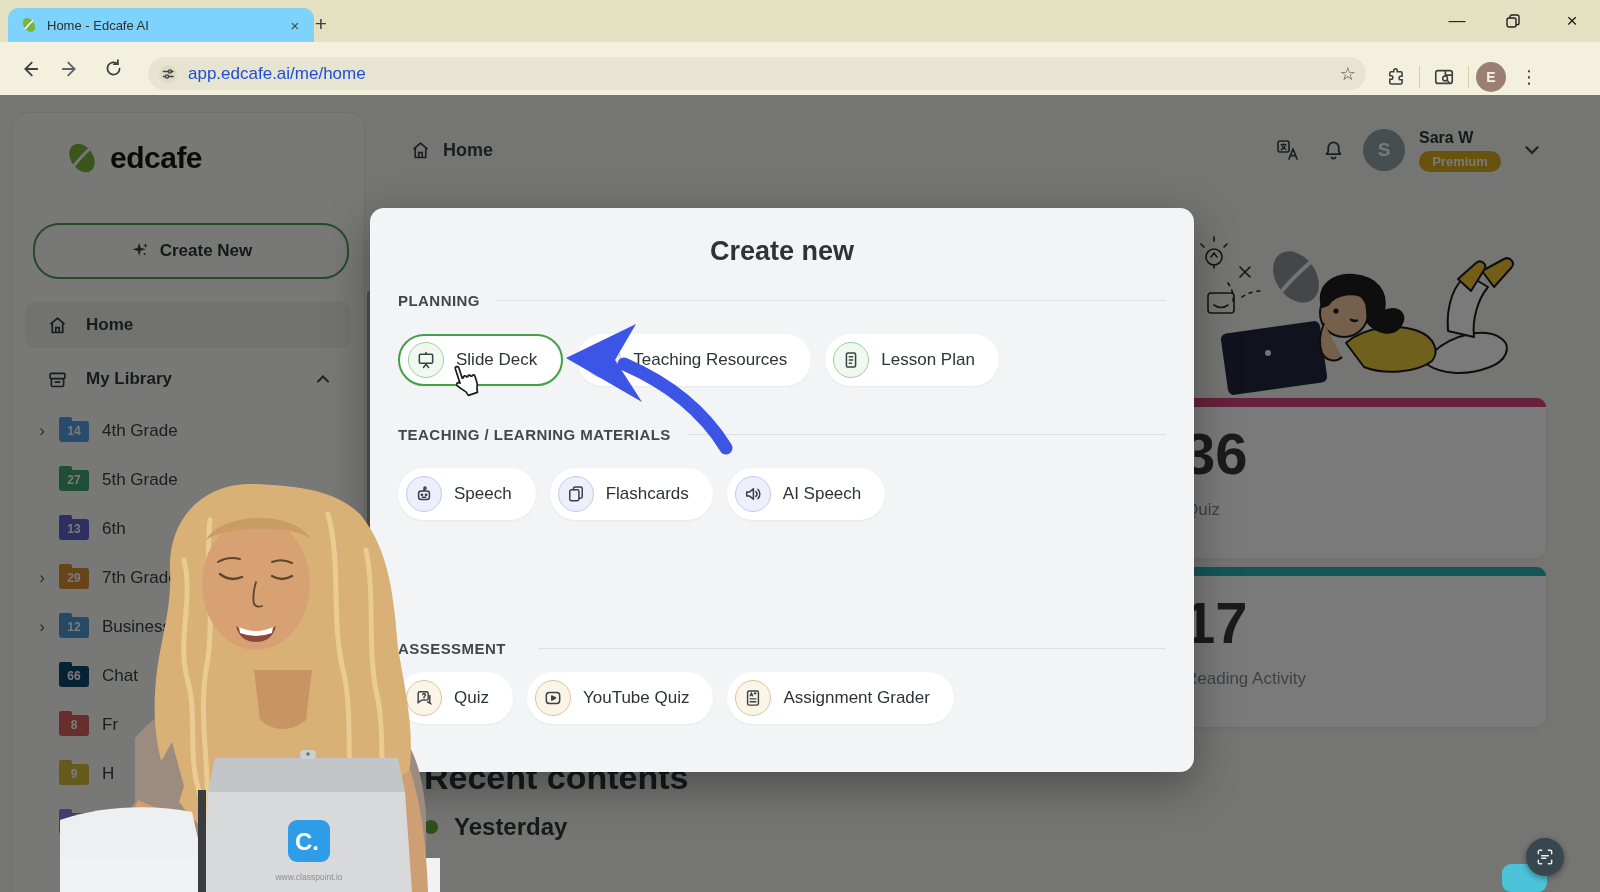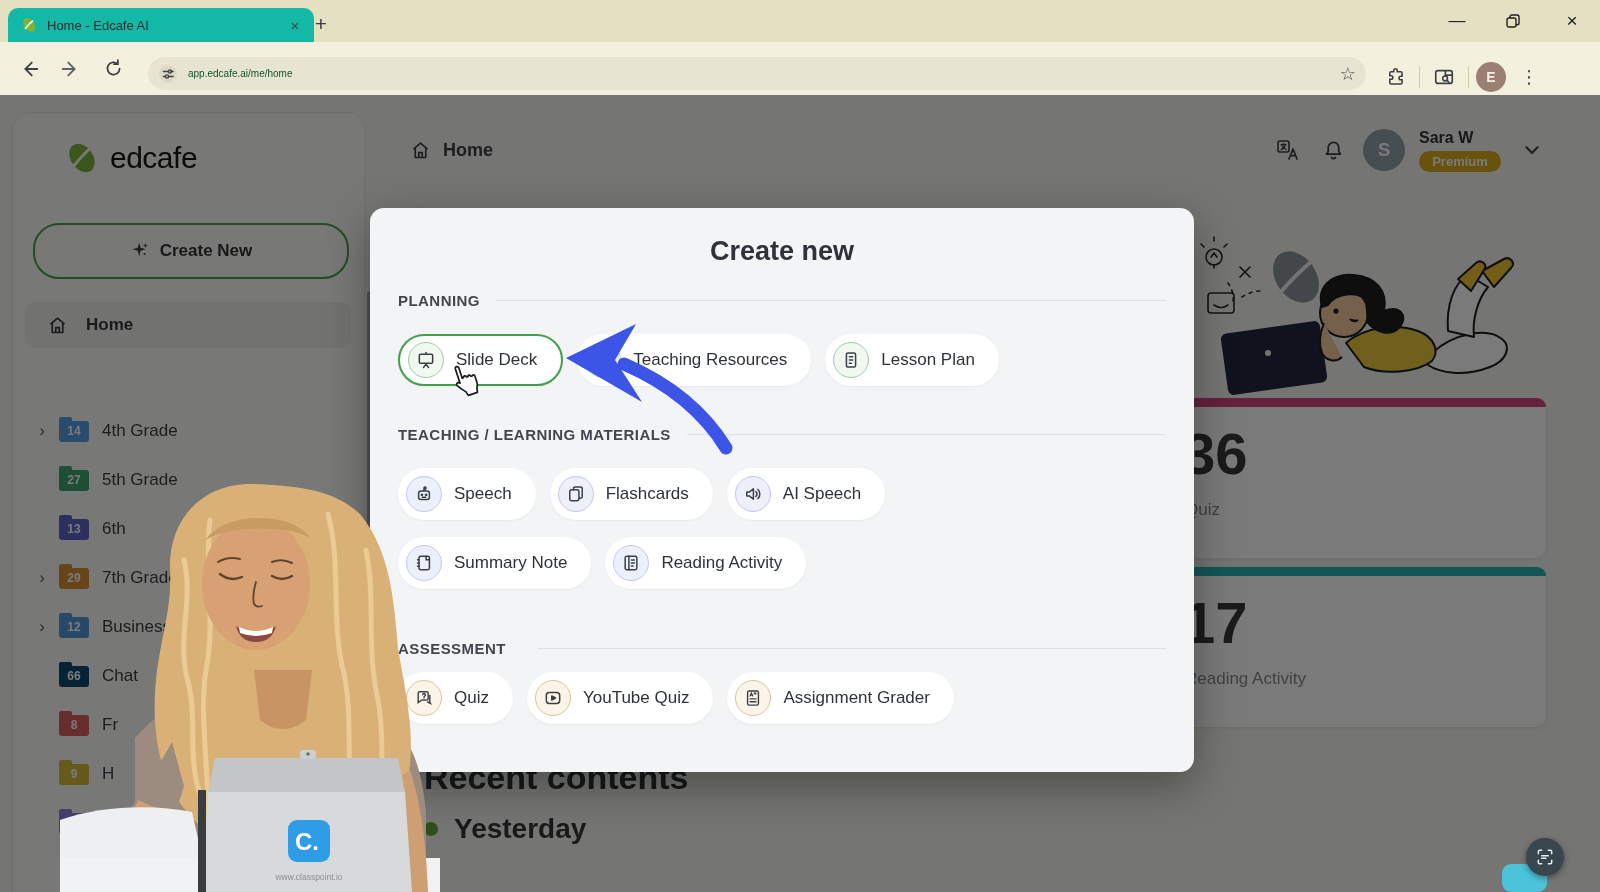--- a/index.html
+++ b/index.html
@@ -3,47 +3,47 @@
 <meta charset="utf-8">
 <style>
   html,body{margin:0;padding:0;background:#222;}
   .stage{position:relative;width:1600px;height:892px;overflow:hidden;background:#ffffff;
          font-family:"Liberation Sans",sans-serif;-webkit-font-smoothing:antialiased;color:#202124;}
   .abs{position:absolute;}
   svg{display:block;}
 
   
   .tabstrip{left:0;top:0;width:1600px;height:42px;background:#e4e1c3;}
-  .tab{left:8px;top:8px;width:284px;height:34px;background:#14b8a6;border-radius:10px 10px 0 0;
+  .tab{left:8px;top:8px;width:284px;height:34px;background:#7dd3fc;border-radius:10px 10px 0 0;
        display:flex;align-items:center;padding:0 10px 0 12px;gap:9px;}
   .tab-title{font-size:13px;color:#2d2f31;flex:1;white-space:nowrap;overflow:hidden;}
   .tab-close{font-size:15px;color:#444;width:18px;text-align:center;cursor:default;}
   .newtab{left:306px;top:9px;width:30px;height:30px;font-size:21px;color:#3c4043;display:flex;align-items:center;justify-content:center;}
   .wctl{top:0;height:42px;width:46px;display:flex;align-items:center;justify-content:center;color:#202124;}
   .wmin{left:1434px;font-size:17px;}
   .wres{left:1490px;}
   .wclose{left:1549px;font-size:19px;}
   .toolbar{left:0;top:42px;width:1600px;height:53px;background:#f3f1de;display:flex;align-items:center;}
   .navbtn{width:34px;height:34px;display:flex;align-items:center;justify-content:center;}
   .urlpill{position:absolute;left:148px;top:57px;width:1198px;height:33px;border-radius:17px;background:#e7e5d1;
            display:flex;align-items:center;padding:0 10px 0 10px;gap:10px;}
-  .urltext{font-size:10px;color:#14532d;flex:1;}
+  .urltext{font-size:17px;color:#1d4ed8;flex:1;}
   .star{font-size:18px;color:#494b4d;}
   .tooldivider{width:1px;height:22px;background:#d3cfa5;margin:0 7px;}
   .avatarE{width:30px;height:30px;border-radius:50%;background:#9c7f73;color:#f4efe8;font-size:14px;font-weight:700;
            display:flex;align-items:center;justify-content:center;}
   .kebab{font-size:18px;color:#3c4043;width:26px;text-align:center;}
 
   
   .app{left:0;top:95px;width:1600px;height:797px;background:#f4f5f1;}
   .dim{left:0;top:95px;width:1600px;height:797px;background:rgba(0,0,0,0.52);z-index:10;}
 
   .sidebar{left:12px;top:17px;width:351px;height:780px;background:#fbfbf8;border:1px solid #e9e9e3;border-radius:18px 18px 0 0;}
   .logo{left:50px;top:26px;display:flex;align-items:center;gap:9px;}
-  .logotext{font-size:30px;font-weight:400;letter-spacing:-.5px;color:#161616;}
+  .logotext{font-size:30px;font-weight:700;letter-spacing:-.5px;color:#161616;}
   .createnew{left:20px;top:110px;width:312px;height:52px;border-radius:26px;border:2px solid #4e9e55;
              display:flex;align-items:center;justify-content:center;gap:10px;font-size:17px;font-weight:600;color:#2f3437;}
   .navitem{left:12px;width:326px;height:46px;border-radius:10px;display:flex;align-items:center;gap:18px;padding-left:22px;
            font-size:17px;font-weight:600;color:#33383d;box-sizing:border-box;}
   .navitem.active{background:#eeeeea;}
   .mylib-chev{margin-left:auto;margin-right:20px;}
   .folder-row{left:12px;width:326px;height:44px;display:flex;align-items:center;font-size:17px;color:#3a3f45;}
   .fr-chev{width:34px;text-align:center;font-size:17px;color:#5a5f64;}
   .fr-chev.empty{visibility:hidden;}
   .fbadge{position:relative;width:30px;height:21px;border-radius:3px;color:#fff;font-size:12px;font-weight:700;
@@ -61,21 +61,21 @@
   .uname{font-size:16px;font-weight:600;color:#2f3437;line-height:19px;}
   .ubadge{margin-top:4px;width:82px;height:21px;border-radius:11px;background:#dcab1f;color:#fdfcf7;font-size:13px;
           font-weight:600;display:flex;align-items:center;justify-content:center;}
 
   .statcard{left:1020px;width:526px;height:160px;background:#fff;border-radius:12px;box-shadow:0 1px 4px rgba(0,0,0,.08);}
   .statbar{position:absolute;left:0;top:0;width:100%;height:9px;border-radius:12px 12px 0 0;}
   .statval{position:absolute;left:163px;top:22px;font-size:58px;font-weight:700;color:#3a3a3a;}
   .statlabel{position:absolute;left:165px;top:102px;font-size:17px;color:#85898d;}
 
   .recent-h{left:424px;top:663px;font-size:34px;font-weight:700;color:#2f3338;}
-  .yesterday{left:424px;top:718px;display:flex;align-items:center;gap:16px;font-size:28px;font-weight:700;color:#33383c;}
+  .yesterday{left:424px;top:718px;display:flex;align-items:center;gap:16px;font-size:24px;font-weight:700;color:#33383c;}
   .gdot{width:14px;height:14px;border-radius:50%;background:#67a53c;}
 
   
   .modal{left:370px;top:208px;width:824px;height:564px;background:#f2f4f6;border-radius:14px;z-index:20;
          box-shadow:0 14px 44px rgba(0,0,0,.35);}
   .mtitle{position:absolute;top:28px;left:0;width:100%;text-align:center;font-size:27px;font-weight:700;color:#2d3338;}
   .msec{position:absolute;left:28px;right:28px;display:flex;align-items:center;}
   .msec-label{font-size:15px;font-weight:600;color:#41474d;letter-spacing:.03em;white-space:nowrap;}
   .msec-line{flex:1;height:1px;background:#dde1e5;margin-left:16px;}
   .mrow{position:absolute;left:28px;right:28px;display:flex;gap:14px;}
@@ -191,20 +191,31 @@
       </div>
 
       <div class="abs navitem active" style="top:189px;">
         <svg width="21" height="21" viewBox="0 0 24 24">
           <path d="M4 10.5 L12 3.5 L20 10.5 M6 9.5 V20 H18 V9.5" fill="none" stroke="#33383d" stroke-width="1.9" stroke-linejoin="round"></path>
           <path d="M10 20 V14.5 H14 V20" fill="none" stroke="#33383d" stroke-width="1.9"></path>
         </svg>
         <span>Home</span>
       </div>
 
+      <div class="abs navitem" style="top:243px;">
+        <svg width="21" height="21" viewBox="0 0 24 24">
+          <rect x="3.5" y="5" width="17" height="6" rx="1.6" fill="none" stroke="#33383d" stroke-width="1.9"></rect>
+          <path d="M5 11 V18.4 a1.6 1.6 0 0 0 1.6 1.6 H17.4 a1.6 1.6 0 0 0 1.6-1.6 V11" fill="none" stroke="#33383d" stroke-width="1.9"></path>
+          <path d="M9.5 15 h5" stroke="#33383d" stroke-width="1.9" stroke-linecap="round"></path>
+        </svg>
+        <span>My Library</span>
+        <svg class="mylib-chev" width="16" height="16" viewBox="0 0 16 16">
+          <path d="M3 10.5 L8 5.5 L13 10.5" fill="none" stroke="#45494e" stroke-width="2" stroke-linecap="round"></path>
+        </svg>
+      </div>
 
       <div class="abs folder-row" style="top:296px;">
         <span class="fr-chev">›</span>
         <span class="fbadge fc-blue">14</span>
         <span>4th Grade</span>
       </div>
       <div class="abs folder-row" style="top:345px;">
         <span class="fr-chev empty">›</span>
         <span class="fbadge fc-green">27</span>
         <span>5th Grade</span>
@@ -391,42 +402,20 @@
         <span class="plabel">Flashcards</span>
       </div>
       <div class="pill">
         <span class="pc lav">
           <svg width="20" height="20" viewBox="0 0 24 24" stroke="#3a4046" stroke-width="1.8" fill="none" stroke-linecap="round" stroke-linejoin="round">
               <path d="M4.5 9.5 h3.5 l4.5-3.8 v12.6 l-4.5-3.8 H4.5 Z"></path>
               <path d="M15.5 9 a4.5 4.5 0 0 1 0 6 M18 6.5 a8 8 0 0 1 0 11"></path>
             </svg>
         </span>
         <span class="plabel">AI Speech</span>
-      </div>
-    </div>
-    <div class="mrow" style="top:329px;">
-      <div class="pill">
-        <span class="pc lav">
-          <svg width="20" height="20" viewBox="0 0 24 24" stroke="#3a4046" stroke-width="1.8" fill="none" stroke-linecap="round">
-              <rect x="6" y="4" width="12.5" height="16" rx="2"></rect>
-              <path d="M6 8 h-1.8 M6 12 h-1.8 M6 16 h-1.8"></path>
-              <path d="M14.5 4 v4 h4"></path>
-            </svg>
-        </span>
-        <span class="plabel">Summary Note</span>
-      </div>
-      <div class="pill">
-        <span class="pc lav">
-          <svg width="20" height="20" viewBox="0 0 24 24" stroke="#3a4046" stroke-width="1.8" fill="none" stroke-linecap="round">
-              <rect x="5" y="4" width="14" height="16" rx="2"></rect>
-              <path d="M9.5 4 v16"></path>
-              <path d="M12.5 8.5 h3.5 M12.5 12 h3.5 M12.5 15.5 h2"></path>
-            </svg>
-        </span>
-        <span class="plabel">Reading Activity</span>
       </div>
     </div>
 
     <div class="msec" style="top:432px;gap:16px;">
       <span class="msec-label">ASSESSMENT</span>
       <span class="msec-line"></span>
     </div>
     <div class="mrow" style="top:464px;">
       <div class="pill">
         <span class="pc tan">

